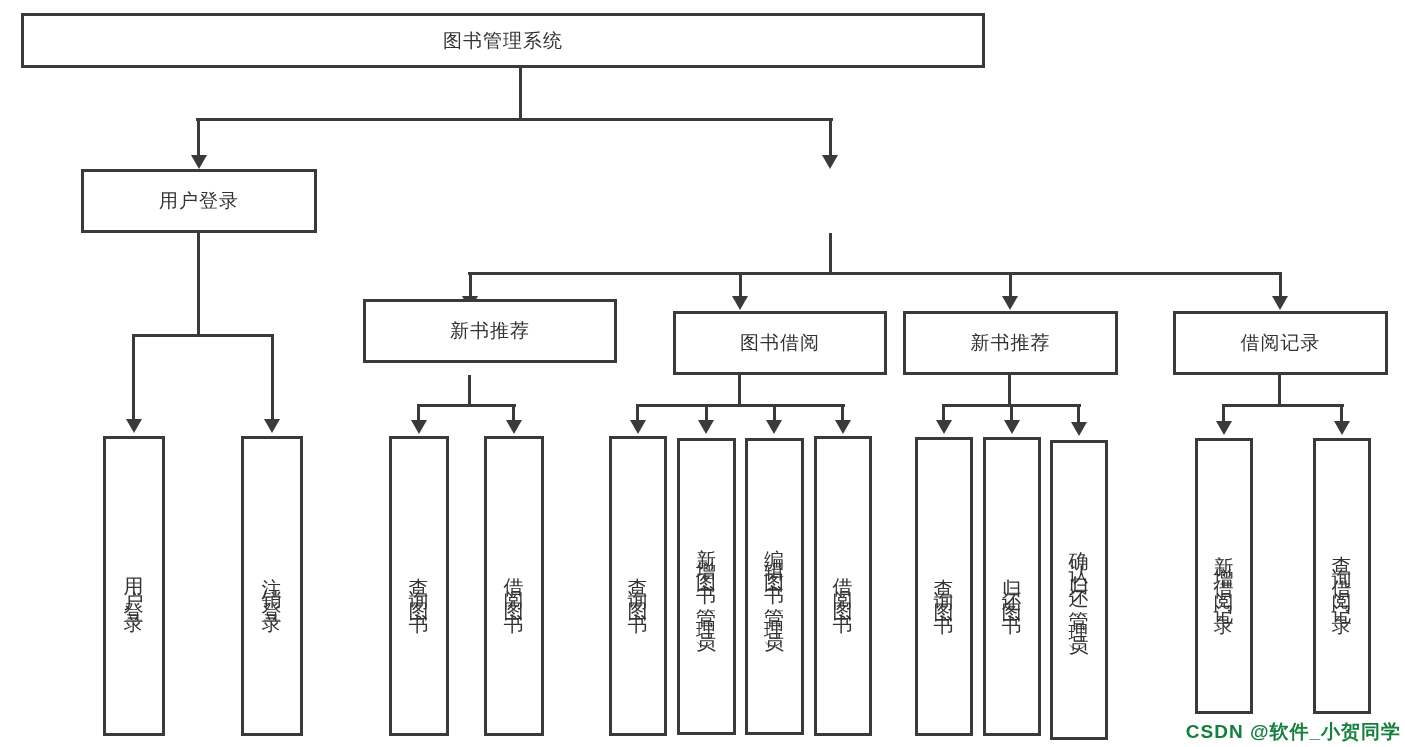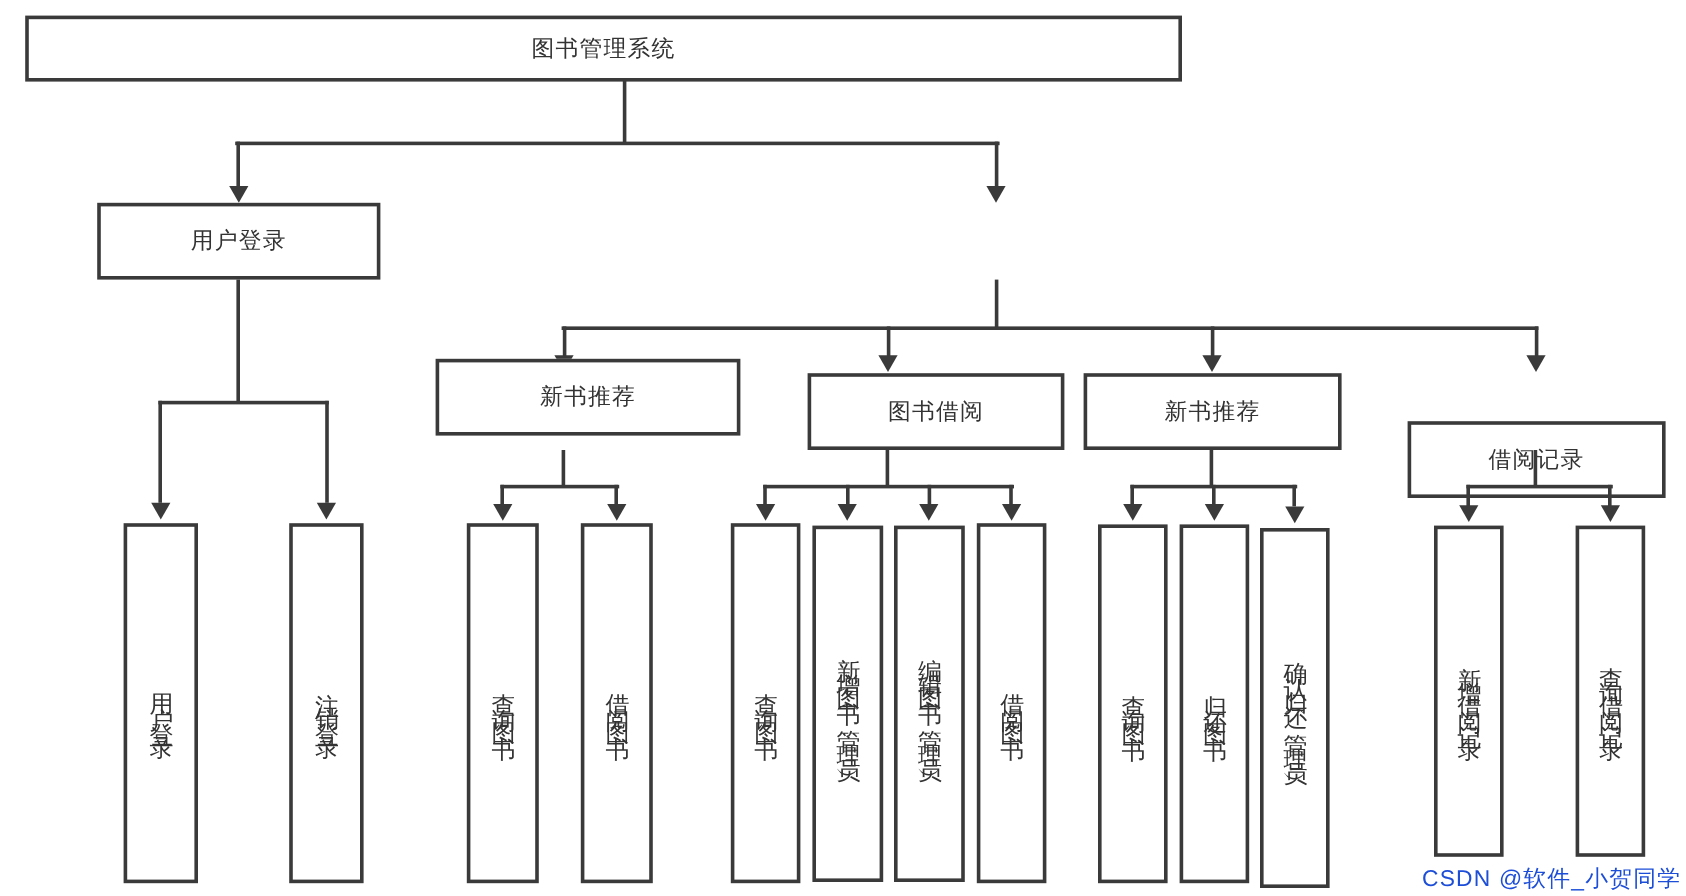--- a/index.html
+++ b/index.html
@@ -34,22 +34,23 @@
   .ar {
     position:absolute; width:0; height:0;
     border-left:8px solid transparent;
     border-right:8px solid transparent;
     border-top:14px solid #3a3a3a;
   }
   .watermark {
     position:absolute;
     right:4px; top:719px;
     font-size:19px; letter-spacing:1px;
-    color:#1d4ed8;
+    color:#15803d;
     white-space:nowrap;
+    font-weight:bold;
   }
 </style>
 </head>
 <body>
 
 <div id="canvas">
 
   <div class="box" style="left:21px; top:13px; width:964px; height:55px;">图书管理系统</div>
 
   <div class="vl" style="left:519px; top:67px; width:3px; height:53px;"></div>
@@ -68,21 +69,21 @@
   <div class="vl" style="left:739px; top:272px; width:3px; height:26px;"></div>
   <div class="ar" style="left:732px; top:296px;"></div>
   <div class="vl" style="left:1009px; top:272px; width:3px; height:26px;"></div>
   <div class="ar" style="left:1002px; top:296px;"></div>
   <div class="vl" style="left:1279px; top:272px; width:3px; height:26px;"></div>
   <div class="ar" style="left:1272px; top:296px;"></div>
 
   <div class="box" style="left:363px; top:299px; width:254px; height:64px;text-align:right;">新书推荐</div>
   <div class="box" style="left:633px; top:311px; width:214px; height:64px;margin-left:40px;">图书借阅</div>
   <div class="box" style="left:903px; top:311px; width:215px; height:64px;">新书推荐</div>
-  <div class="box" style="left:1173px; top:311px; width:215px; height:64px;margin-top:40px;">借阅记录</div>
+  <div class="box" style="left:1173px; top:311px; width:215px; height:64px;">借阅记录</div>
 
   <div class="vl" style="left:197px; top:233px; width:3px; height:103px;"></div>
   <div class="hl" style="left:132px; top:334px; width:142px; height:3px;"></div>
   <div class="vl" style="left:132px; top:334px; width:3px; height:85px;"></div>
   <div class="ar" style="left:126px; top:419px;"></div>
   <div class="vl" style="left:271px; top:334px; width:3px; height:85px;"></div>
   <div class="ar" style="left:264px; top:419px;"></div>
 
   <div class="vl" style="left:468px; top:375px; width:3px; height:31px;"></div>
   <div class="hl" style="left:417px; top:404px; width:99px; height:3px;"></div>

